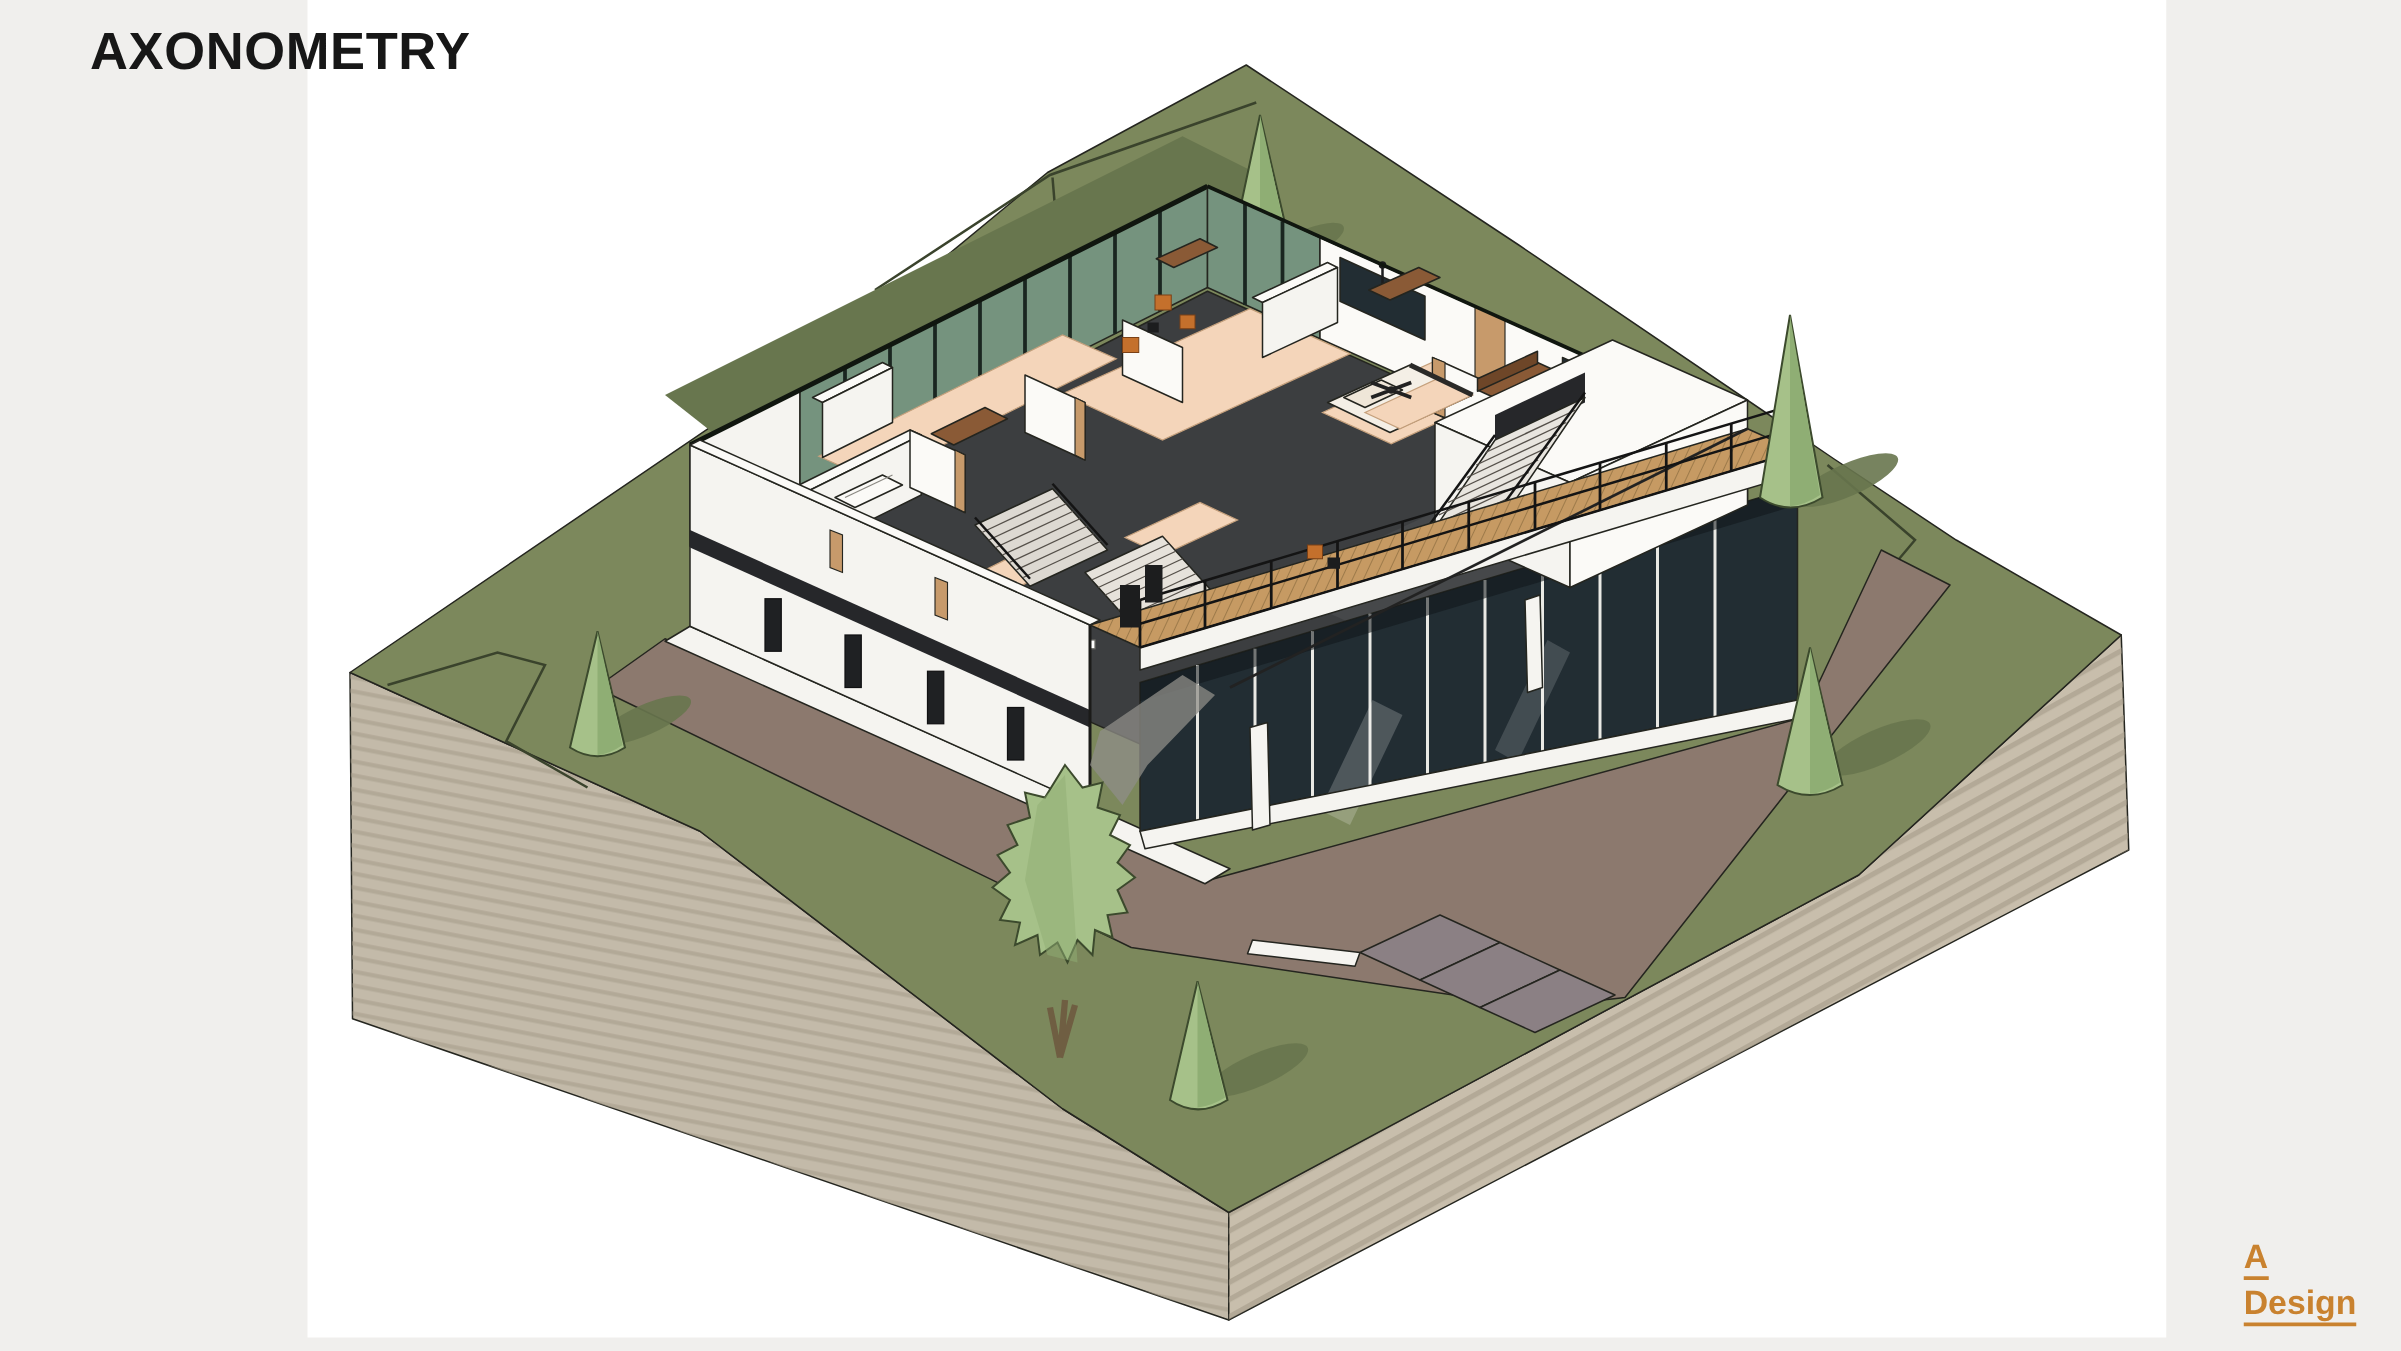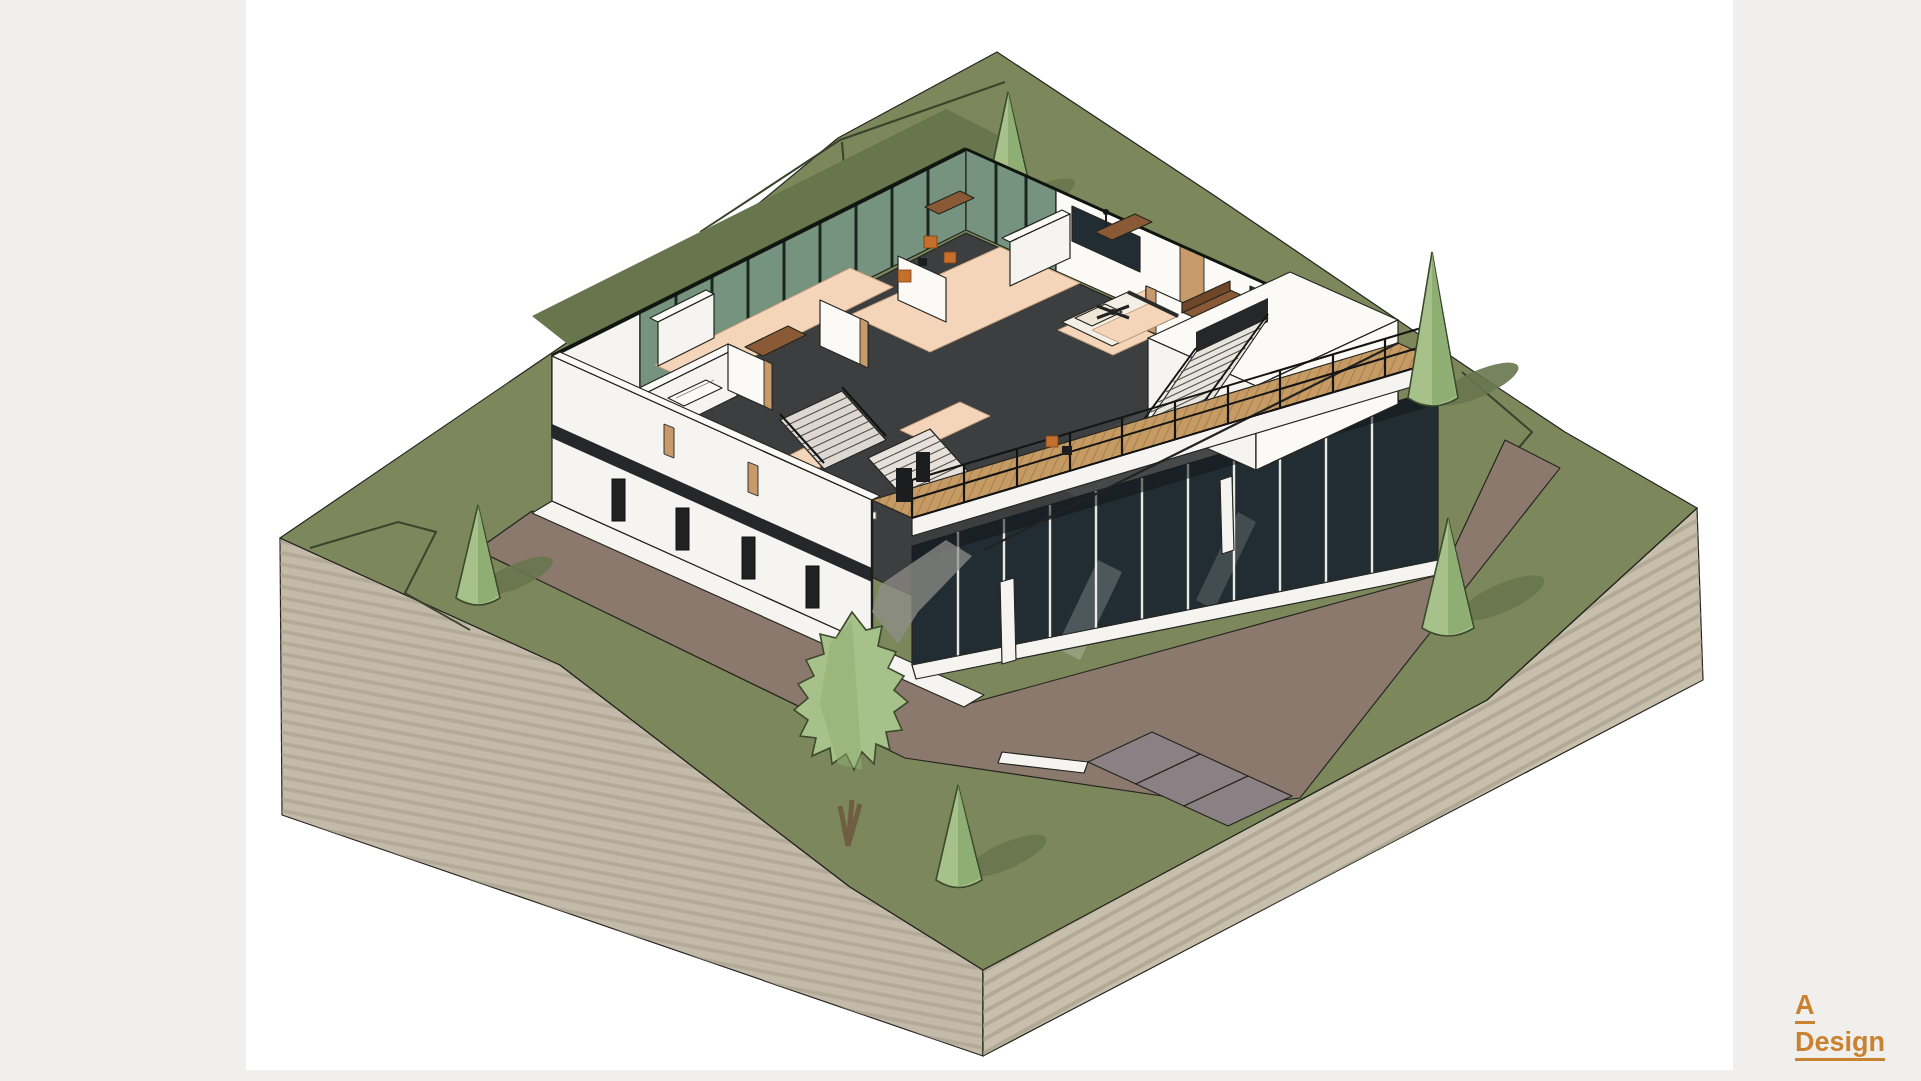--- a/index.html
+++ b/index.html
@@ -340,18 +340,19 @@
     <g>
       <polygon fill="#8f8d88" opacity=".75" stroke="none" points="880,585 946,540 972,556 918,612 898,644 872,612"></polygon>
       <path d="M848,846 L852,800 M848,846 L860,804 M848,846 L840,806" stroke="var(--trunk)" stroke-width="5" fill="none"></path>
       <path class="tree" stroke-width="2" d="M852,612 l14,18 16,-4 -4,20 18,6 -8,16 16,8 -10,14 14,12 -14,10 8,18 -16,2 4,18 -14,-6 -2,20 -12,-12 -8,18 -8,-16 -14,10 -2,-16 -18,8 4,-18 -16,-2 8,-16 -14,-10 14,-12 -10,-14 16,-8 -8,-16 18,-6 -4,-20 16,4 z"></path>
       <path fill="#8fae74" stroke="none" d="M852,620 l10,150 -24,-6 -18,-60 10,-60 z" opacity=".5"></path>
     </g>
   </g>
 </svg>
 
 <h1 class="page-title">
+  <span>AXONOMETRY</span>
 </h1>
 
 <div class="brand">
   <span>A</span>
   <span>Design</span>
 </div>
 
 </body></html>

